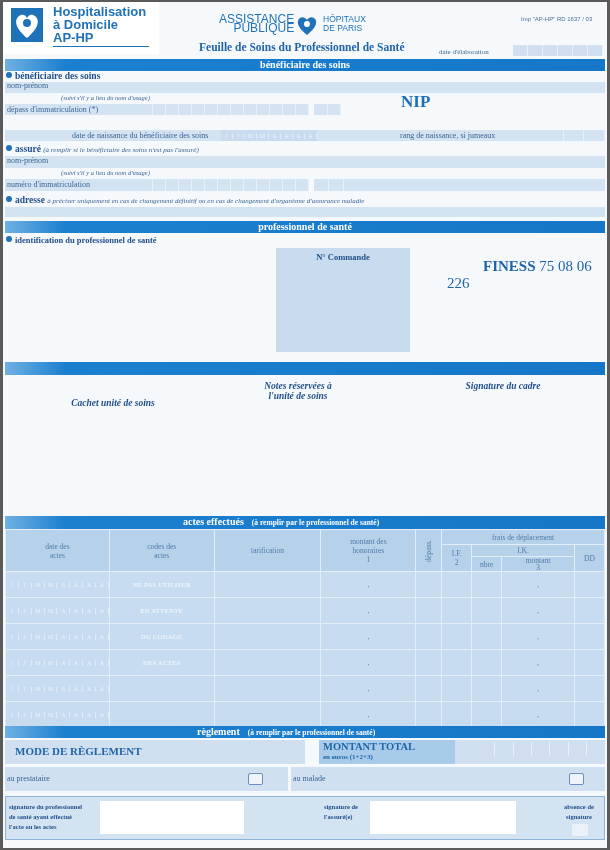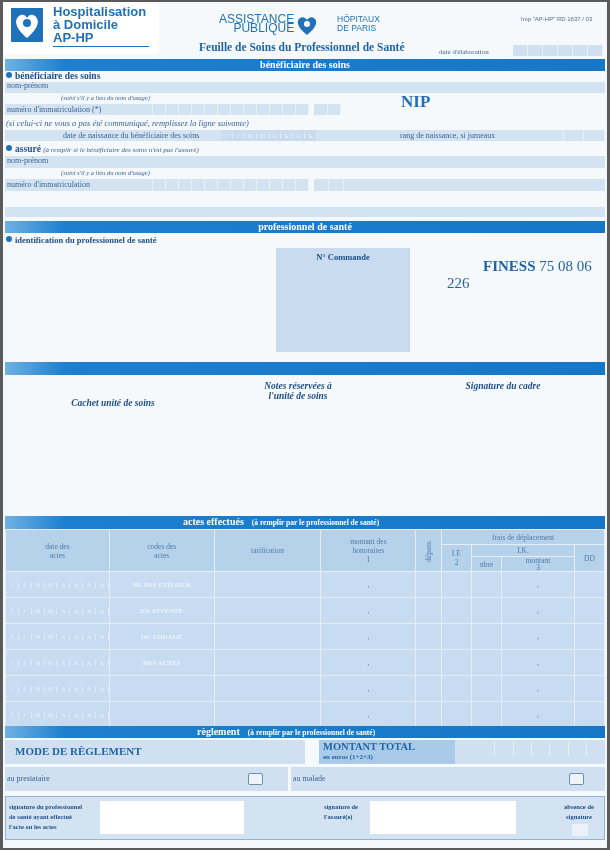--- a/index.html
+++ b/index.html
@@ -5,21 +5,21 @@
   * { box-sizing: border-box; margin: 0; padding: 0; }
   html, body { width: 610px; height: 850px; overflow: hidden; background: #5a5a5a; }
   body { font-family: "Liberation Serif", serif; color: #1f4f8a; }
   .page { position: absolute; left: 3px; top: 2px; width: 604px; height: 846px; background: #f6f9fc; }
   .abs { position: absolute; }
   .logo-box { left: 0; top: 0; width: 156px; height: 52px; background: #fff; }
   .logo-heart { left: 8px; top: 6px; width: 32px; height: 34px; background: #1f72b8; }
   .logo-text { left: 50px; top: 3px; font-family: "Liberation Sans", sans-serif; font-weight: bold; font-size: 13px; line-height: 13px; color: #1f72b8; }
   .logo-underline { left: 50px; top: 44px; width: 96px; height: 1px; background: #1f72b8; }
   .aphp-left { left: 216px; top: 13px; font-family: "Liberation Sans", sans-serif; font-size: 12px; line-height: 9px; color: #1f72b8; text-align: right; }
-  .aphp-right { left: 320px; top: 13px; font-family: "Liberation Sans", sans-serif; font-size: 8.5px; line-height: 9px; color: #1f72b8; margin-left: 14px; }
+  .aphp-right { left: 320px; top: 13px; font-family: "Liberation Sans", sans-serif; font-size: 8.5px; line-height: 9px; color: #1f72b8; }
   .aphp-heart { left: 292px; top: 12px; width: 24px; height: 22px; }
   .imp { left: 518px; top: 14px; font-family: "Liberation Sans", sans-serif; font-size: 6px; color: #4a6f98; }
   .doc-title { left: 196px; top: 39px; font-size: 11.5px; font-weight: bold; color: #1f64a8; }
   .date-elab-label { left: 436px; top: 46px; font-size: 7px; color: #3b6594; }
   .date-elab-box { left: 510px; top: 43px; width: 90px; height: 11px; background: #d0e0f0; }
   .band { left: 2px; width: 600px; height: 12px; background: linear-gradient(90deg,#6fb1e2 0%,#1c7fcf 10%,#1677c9 100%); color: #fff; font-weight: bold; font-size: 10px; line-height: 12px; text-align: center; }
   .band small { font-size: 7.5px; font-weight: bold; margin-left: 8px; }
   .field { background: #d4e3f2; height: 11px; }
   .label { font-size: 8px; color: #3a6596; white-space: nowrap; }
   .label-i { font-size: 6.5px; font-style: italic; color: #3a6596; white-space: nowrap; }
@@ -119,33 +119,32 @@
         <span></span>
         <span></span>
         <span></span>
         <span></span>
         <span></span>
         <span></span>
         <span></span>
         <span></span>
       </div>
   </div>
-  <div class="abs label" style="left:4px; top:103px;">numéro d'immatriculation (*)</div>
+  <div class="abs label" style="left:4px; top:103px;">dépass d'immatriculation (*)</div>
   <div class="abs field" style="left:311px; top:102px; width:27px;">
     <div class="cells">
         <span></span>
         <span></span>
       </div>
   </div>
   <div class="abs nip">NIP</div>
 
-  <div class="abs label-i" style="left:3px; top:116px; font-size:8.5px;">(si celui-ci ne vous a pas été communiqué, remplissez la ligne suivante)</div>
 
   <div class="abs field" style="left:2px; top:128px; width:600px;"></div>
-  <div class="abs label" style="left:12px; top:129px;padding-left:48px;">date de naissance du bénéficiaire des soins</div>
+  <div class="abs label" style="left:21px; top:129px;padding-left:48px;">date de naissance du bénéficiaire des soins</div>
   <div class="abs" style="left:218px; top:128px; width:96px; height:11px; background:#c9dbee;">
     <div class="datecells">
       <span>J</span>
       <span>J</span>
       <span>M</span>
       <span>M</span>
       <span>A</span>
       <span>A</span>
       <span>A</span>
       <span>A</span>
@@ -182,20 +181,21 @@
       </div>
   </div>
   <div class="abs label" style="left:4px; top:178px;">numéro d'immatriculation</div>
   <div class="abs field" style="left:311px; top:177px; width:291px; height:12px;">
     <div class="cells" style="width:30px;">
         <span></span>
         <span></span>
       </div>
   </div>
 
+  <div class="abs section-head" style="left:3px; top:193px;"><span class="dot"></span><span>adresse</span> <i>à préciser uniquement en cas de changement définitif ou en cas de changement d'organisme d'assurance maladie</i></div>
   <div class="abs field" style="left:2px; top:205px; width:600px; height:10px;"></div>
 
   <div class="abs band" style="top:219px;">professionnel de santé</div>
   <div class="abs section-head" style="left:3px; top:233px; font-size:8.5px;"><span class="dot"></span><span>identification du professionnel de santé</span></div>
 
   <div class="abs commande-box">
     <div class="abs commande-label">N° Commande</div>
   </div>
   <div class="abs finess"><b>FINESS</b> <span>75 08 06 226</span></div>
 

